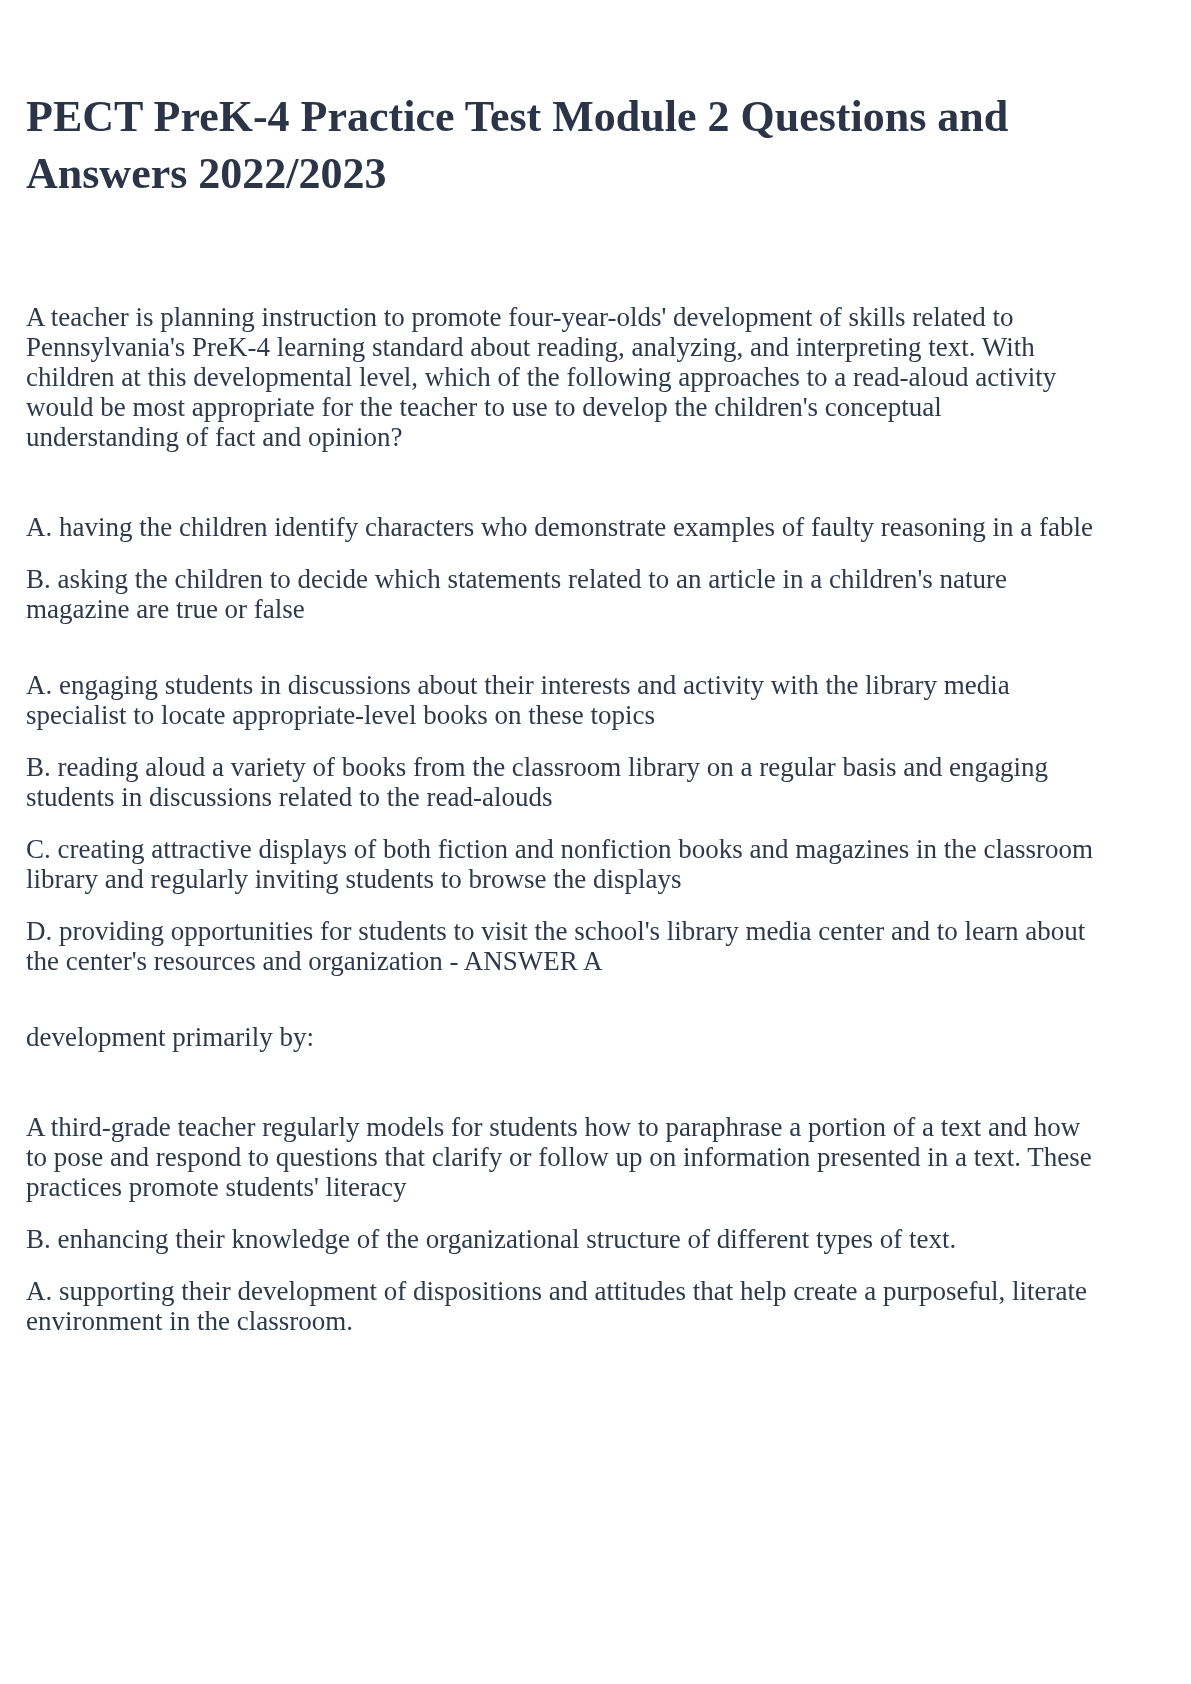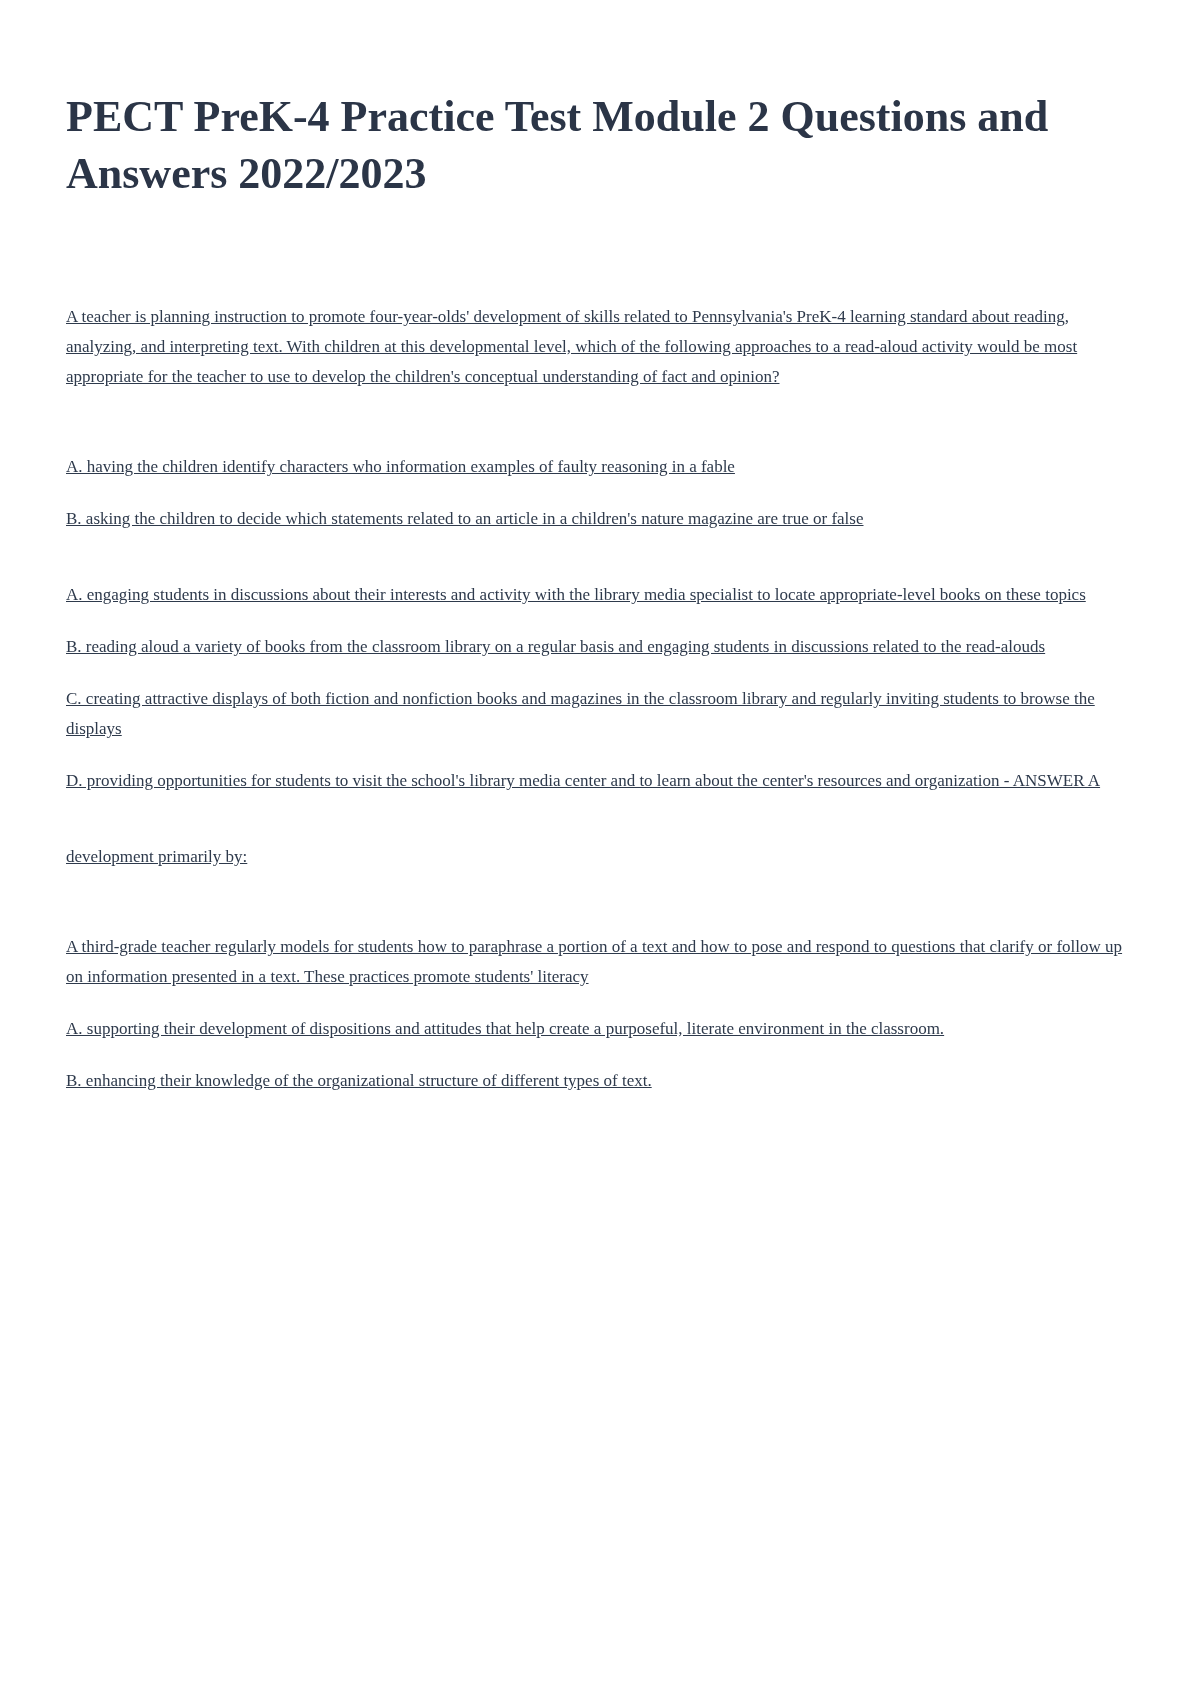--- a/index.html
+++ b/index.html
@@ -7,21 +7,21 @@
     padding: 0;
     background: #ffffff;
   }
   .page {
     position: relative;
     width: 1191px;
     height: 1684px;
     margin: 0 auto;
     background: #ffffff;
     box-sizing: border-box;
-    padding: 88px 60px 40px 66px;
+    padding: 88px 60px 40px 26px;
     overflow: hidden;
     font-family: "Liberation Serif", "DejaVu Serif", serif;
     color: #2e3a4c;
   }
   .doc-title {
     margin: 0 0 100px 0;
     max-width: 1010px;
     font-size: 44px;
     line-height: 57px;
     font-weight: bold;
@@ -30,52 +30,51 @@
   }
   .question {
     margin: 0;
   }
   .question + .question {
     margin-top: 46px;
   }
   .para {
     margin: 0 2px 22px 0;
     max-width: 1072px;
-    font-size: 17px;
+    font-size: 27px;
     line-height: 30px;
     color: #2e3a4c;
-    text-decoration: underline;
   }
   .stem-last {
     margin-bottom: 60px;
   }
   .option:last-child {
     margin-bottom: 0;
   }
 </style>
 </head>
 <body>
 
 <div class="page">
 
   <h1 class="doc-title">PECT PreK-4 Practice Test Module 2 Questions and Answers 2022/2023</h1>
 
   <section class="question">
     <p class="para stem-last">A teacher is planning instruction to promote four-year-olds' development of skills related to Pennsylvania's PreK-4 learning standard about reading, analyzing, and interpreting text. With children at this developmental level, which of the following approaches to a read-aloud activity would be most appropriate for the teacher to use to develop the children's conceptual understanding of fact and opinion?</p>
-    <p class="para option">A. having the children identify characters who information examples of faulty reasoning in a fable</p>
+    <p class="para option">A. having the children identify characters who demonstrate examples of faulty reasoning in a fable</p>
     <p class="para option">B. asking the children to decide which statements related to an article in a children's nature magazine are true or false</p>
   </section>
 
   <section class="question">
     <p class="para option">A. engaging students in discussions about their interests and activity with the library media specialist to locate appropriate-level books on these topics</p>
     <p class="para option">B. reading aloud a variety of books from the classroom library on a regular basis and engaging students in discussions related to the read-alouds</p>
     <p class="para option">C. creating attractive displays of both fiction and nonfiction books and magazines in the classroom library and regularly inviting students to browse the displays</p>
     <p class="para option">D. providing opportunities for students to visit the school's library media center and to learn about the center's resources and organization - ANSWER A</p>
   </section>
 
   <section class="question">
     <p class="para stem-last">development primarily by:</p>
     <p class="para">A third-grade teacher regularly models for students how to paraphrase a portion of a text and how to pose and respond to questions that clarify or follow up on information presented in a text. These practices promote students' literacy</p>
+    <p class="para option">B. enhancing their knowledge of the organizational structure of different types of text.</p>
     <p class="para option">A. supporting their development of dispositions and attitudes that help create a purposeful, literate environment in the classroom.</p>
-    <p class="para option">B. enhancing their knowledge of the organizational structure of different types of text.</p>
   </section>
 
 </div>
 
 </body></html>

